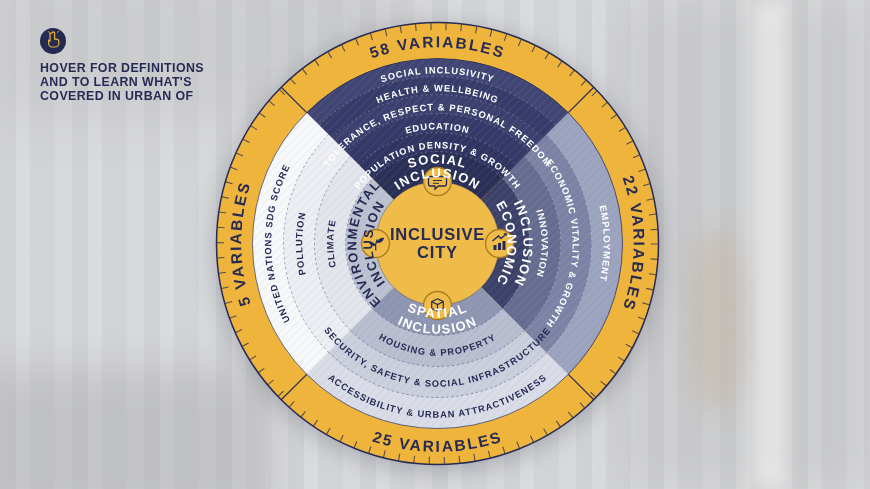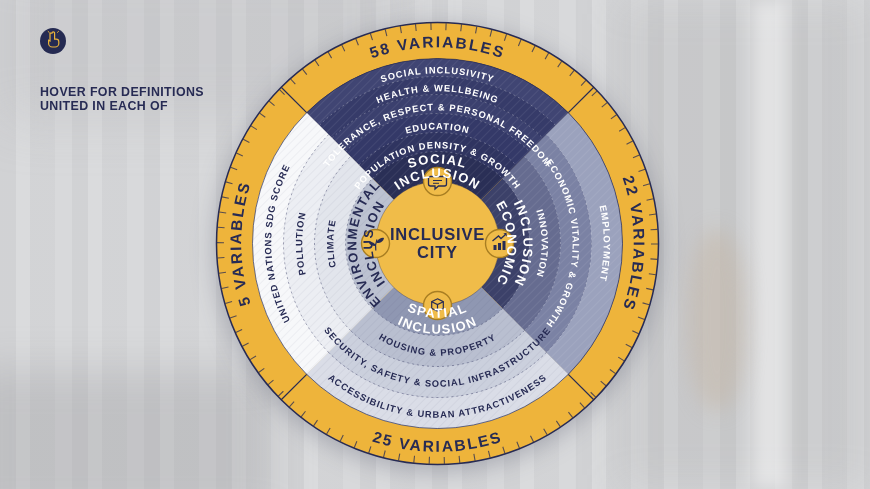--- a/index.html
+++ b/index.html
@@ -15,21 +15,21 @@
       rgba(130,130,136,.06) 0 16px, rgba(255,255,255,.10) 16px 30px,
       rgba(148,148,154,.05) 30px 55px, rgba(255,255,255,.06) 55px 72px);
   }
   .bg-trunk{left:752px;top:0;width:34px;height:489px;background:rgba(255,255,255,.5);filter:blur(9px);position:absolute;}
   .bg-rightshade{left:620px;top:0;width:250px;height:489px;background:rgba(150,148,148,.18);filter:blur(22px);position:absolute;}
   .bg-figure{left:688px;top:230px;width:58px;height:180px;background:rgba(196,180,162,.45);border-radius:45%;filter:blur(10px);position:absolute;}
   .bg-road{left:-30px;top:370px;width:300px;height:150px;background:rgba(148,148,152,.30);filter:blur(20px);position:absolute;}
   .bg-canopy{left:0;top:-40px;width:400px;height:160px;background:rgba(170,170,174,.25);filter:blur(26px);position:absolute;}
 
   .instruction{position:absolute;left:40px;top:62px;width:180px;color:#272b54;
-    font-size:12.4px;font-weight:bold;letter-spacing:.4px;line-height:13.8px;margin-top:24px;}
+    font-size:12.4px;font-weight:bold;letter-spacing:.4px;line-height:13.8px;}
   .hand-badge{position:absolute;left:40px;top:28px;width:26px;height:26px;border-radius:50%;background:#252a52;}
 
   .wheel{position:absolute;left:0;top:0;filter:drop-shadow(0 5px 12px rgba(40,44,70,.28));}
 
   text{font-family:"Liberation Sans", sans-serif;}
   .t-cat{font-size:9.3px;font-weight:bold;letter-spacing:1px;}
   .t-title{font-size:13px;font-weight:bold;letter-spacing:1.4px;}
   .t-vars{font-size:15.5px;font-weight:bold;letter-spacing:2px;}
   .t-center{font-size:16.5px;font-weight:bold;letter-spacing:.8px;fill:#272b54;}
   .fill-white{fill:#ffffff;}
@@ -46,21 +46,22 @@
 <div class="bg-road"></div>
 
 <div class="hand-badge">
   <svg width="26" height="26" viewBox="0 0 26 26">
     <path d="M12,5.2 a1.3,1.3 0 0 1 2.6,0 v6 h1.6 a2.6,2.6 0 0 1 2.6,2.6 v1.6 a3.6,3.6 0 0 1 -3.6,3.6 h-3 a3.6,3.6 0 0 1 -3.6,-3.6 v-3.2 l1.4,0.8 v-7.8 z" fill="none" stroke="#e9b23b" stroke-width="1.2"></path>
     <path d="M9.4,4.6 l-1.6,-1.4 M17.2,4.6 l1.6,-1.4" stroke="#e9b23b" stroke-width="1"></path>
   </svg>
 </div>
 <div class="instruction">
   <div>HOVER FOR DEFINITIONS</div>
-  <div>UNITED IN EACH OF</div>
+  <div>AND TO LEARN WHAT'S</div>
+  <div>COVERED IN URBAN OF</div>
 </div>
 
 <svg class="wheel" width="870" height="489" viewBox="0 0 870 489">
   <defs>
     <pattern id="hatchW" patternUnits="userSpaceOnUse" width="6" height="6" patternTransform="rotate(45)">
       <line x1="0" y1="0" x2="0" y2="6" stroke="rgba(255,255,255,0.07)" stroke-width="2"></line>
     </pattern>
     <pattern id="hatchD" patternUnits="userSpaceOnUse" width="6" height="6" patternTransform="rotate(45)">
       <line x1="0" y1="0" x2="0" y2="6" stroke="rgba(39,43,84,0.05)" stroke-width="2"></line>
     </pattern>

